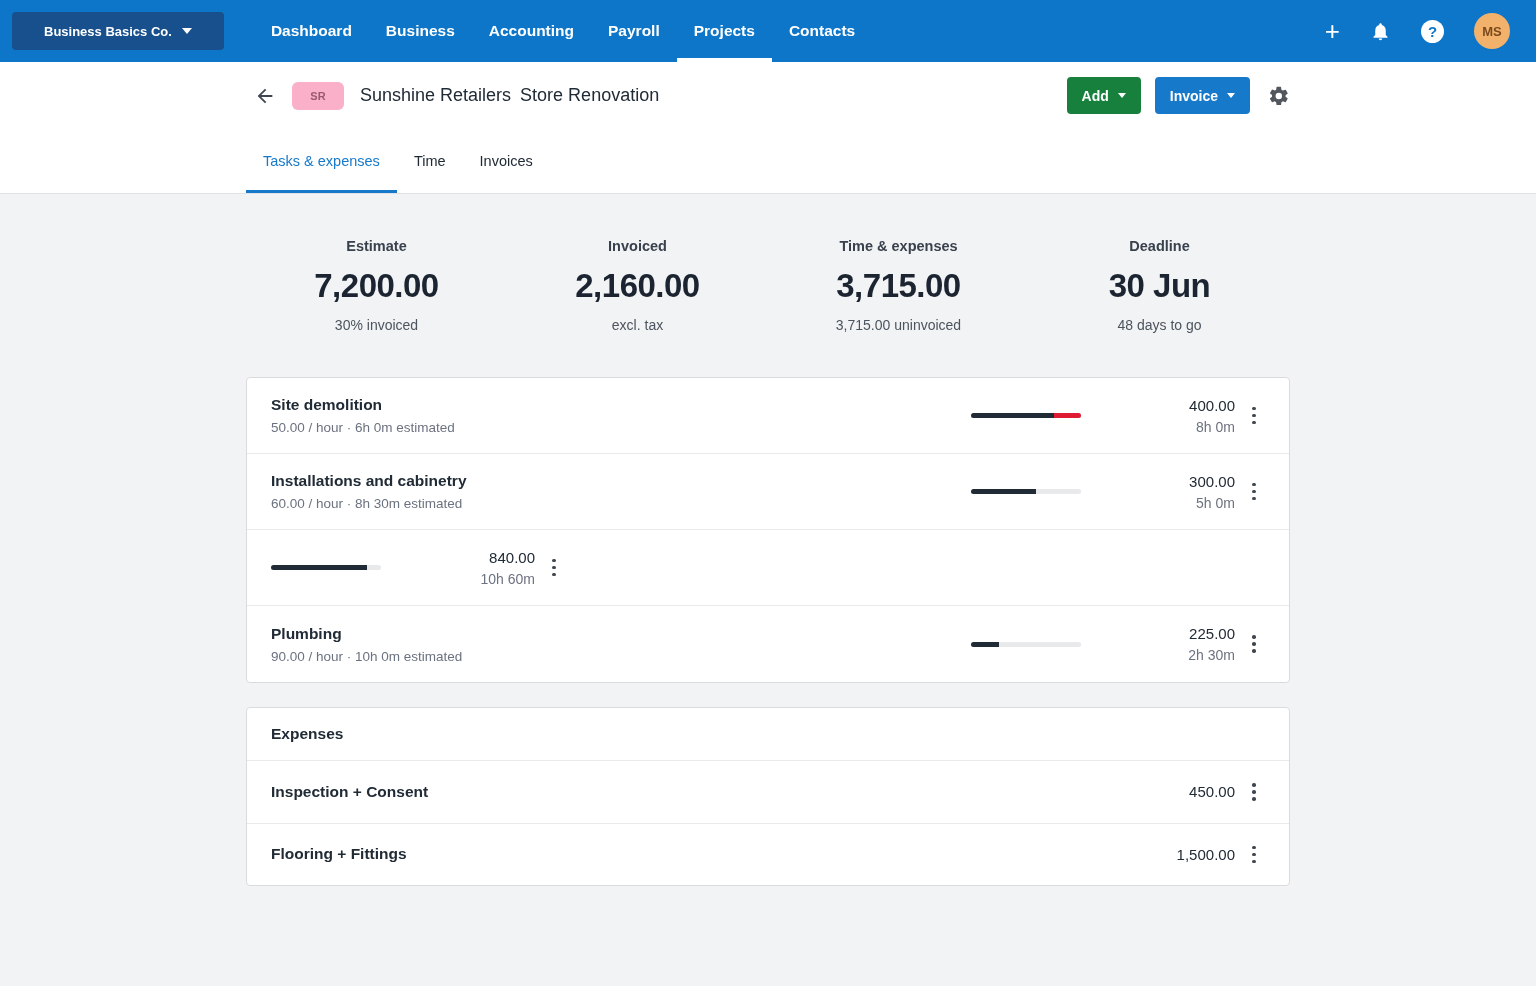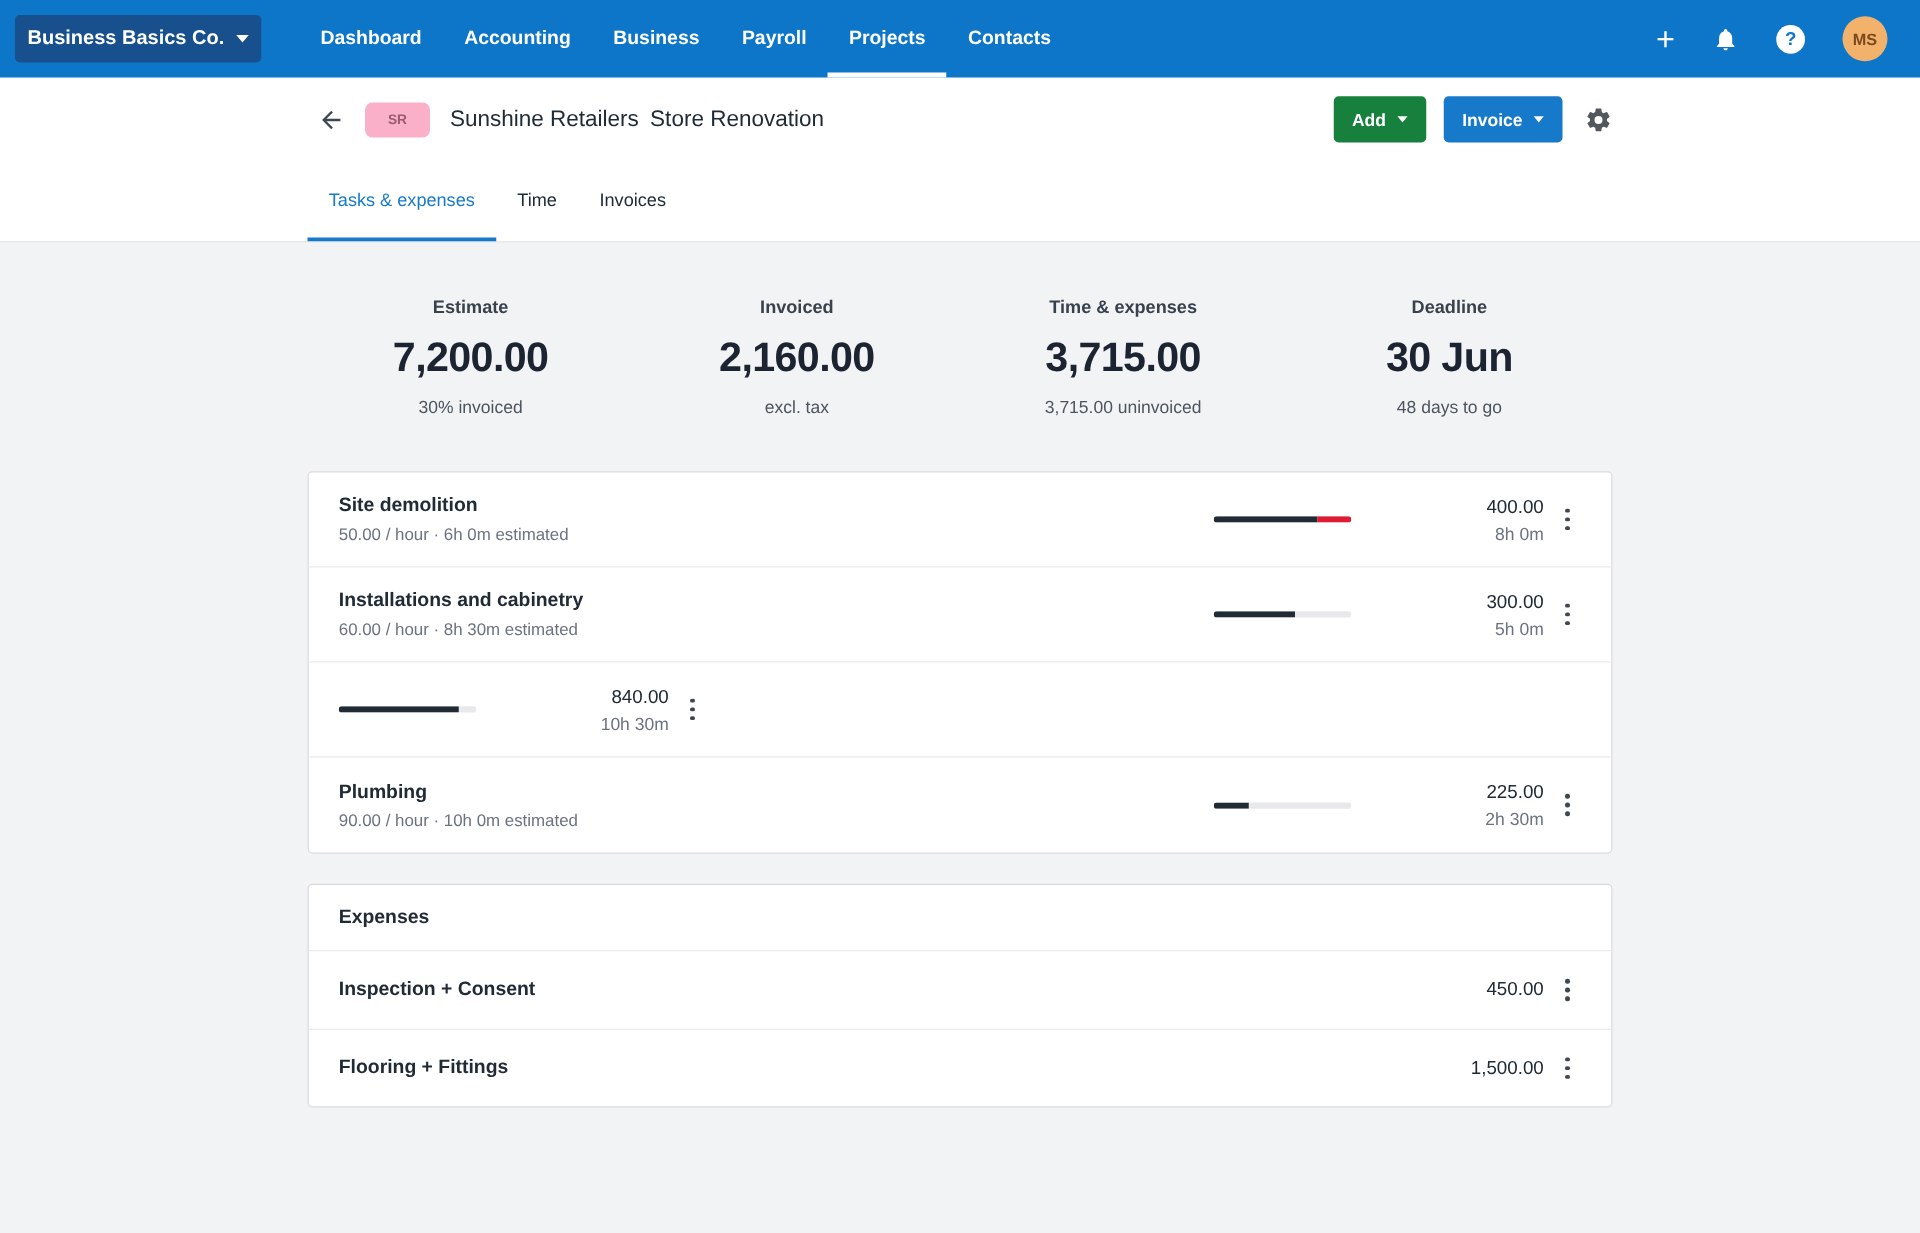--- a/index.html
+++ b/index.html
@@ -27,22 +27,22 @@
     background:var(--content-bg);
     color:var(--text-dark);
   }
   
   .topnav{
     height:62px;background:var(--nav-blue);
     display:flex;align-items:center;padding:0 26px 0 12px;position:relative;
   }
   .org-selector{
     background:var(--org-bg);border-radius:4px;height:38px;
-    display:flex;align-items:center;gap:10px;padding:0 10px;
-    color:#fff;font-size:16px;font-weight:bold;cursor:pointer;
+    display:flex;align-items:center;gap:10px;padding:0 32px;
+    color:#fff;font-size:13px;font-weight:bold;cursor:pointer;
   }
   .caret-down{
     width:0;height:0;border-left:5px solid transparent;border-right:5px solid transparent;
     border-top:6px solid #fff;display:inline-block;
   }
   .nav-items{display:flex;margin-left:30px;height:62px;}
   .nav-item{
     color:#fff;font-size:15.5px;font-weight:bold;
     padding:0 17px;display:flex;align-items:center;height:62px;
     position:relative;cursor:pointer;
@@ -128,22 +128,22 @@
 </head>
 <body>
 
 <div class="topnav">
   <div class="org-selector">
     <span>Business Basics Co.</span>
     <span class="caret-down"></span>
   </div>
   <div class="nav-items">
     <div class="nav-item">Dashboard</div>
+    <div class="nav-item">Business</div>
     <div class="nav-item">Accounting</div>
-    <div class="nav-item">Business</div>
     <div class="nav-item">Payroll</div>
     <div class="nav-item active">Projects</div>
     <div class="nav-item">Contacts</div>
   </div>
   <div class="topnav-right">
     <div class="icon-btn plus-glyph">+</div>
     <div class="icon-btn">
       <svg width="21" height="21" viewBox="0 0 24 24" fill="#ffffff">
           <path d="M12 22c1.1 0 2-.9 2-2h-4c0 1.1.9 2 2 2zm6-6v-5c0-3.07-1.63-5.64-4.5-6.32V4c0-.83-.67-1.5-1.5-1.5S10.5 3.17 10.5 4v.68C7.64 5.36 6 7.92 6 11v5l-2 2v1h16v-1l-2-2z"></path>
         </svg>
@@ -265,21 +265,21 @@
 
       <div class="trow">
         <div class="trow-bar">
           <div class="bar-track">
               <i class="bar-done" style="width: 87%;"></i>
               <i class="bar-over" style="width: 0%;"></i>
             </div>
         </div>
         <div class="trow-amounts">
           <div class="trow-amount">840.00</div>
-          <div class="trow-time">10h 30m</div>
+          <div class="trow-time">10h 60m</div>
         </div>
         <div class="kebab">
             <i></i>
             <i></i>
             <i></i>
           </div>
       </div>
 
       <div class="trow">
         <div class="trow-main">

